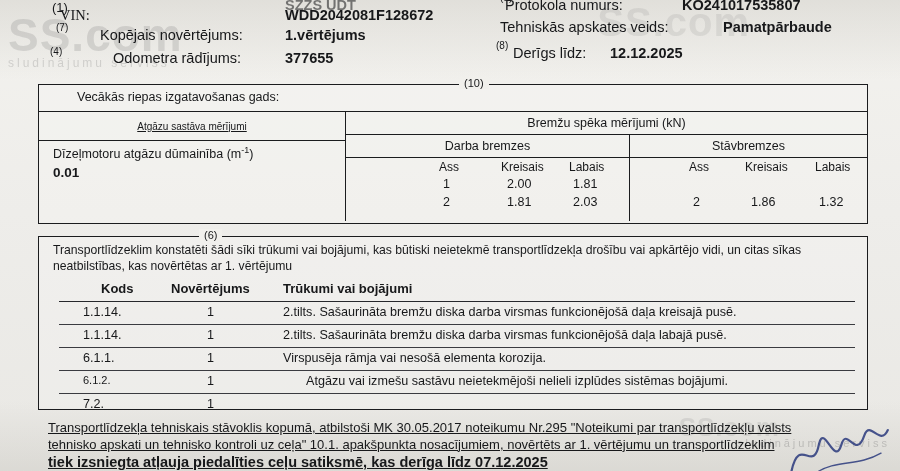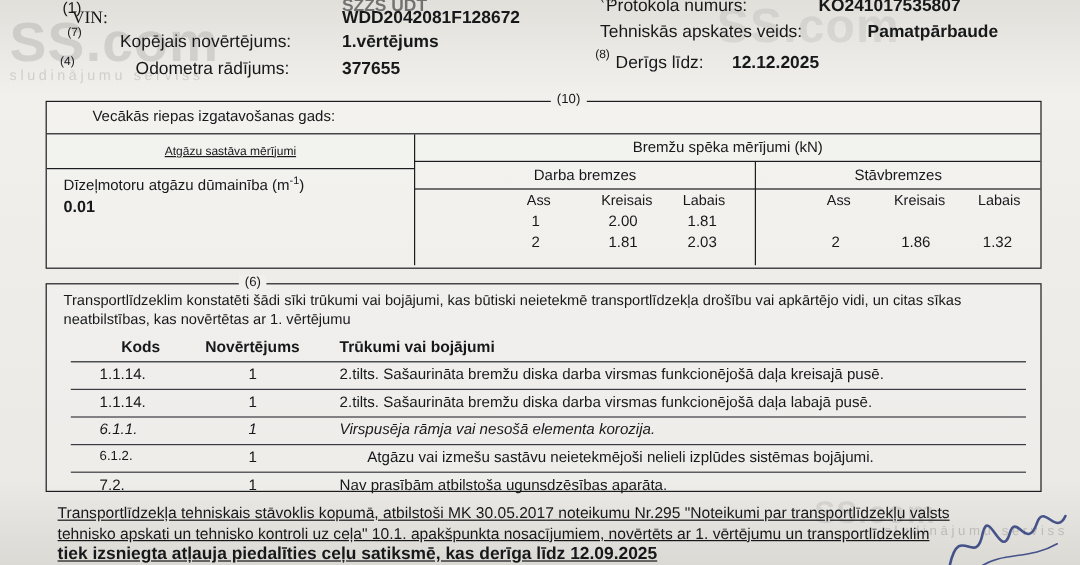--- a/index.html
+++ b/index.html
@@ -200,41 +200,40 @@
       <div style="position:relative;height:22px;border-bottom:1px solid #3a3b40;">
         <div style="position:absolute;left:24px;top:3px;font-size:12.6px;">1.1.14.</div>
         <div style="position:absolute;left:148px;top:3px;font-size:12.6px;">1</div>
         <div style="position:absolute;left:224px;top:3px;font-size:12.6px;">2.tilts. Sašaurināta bremžu diska darba virsmas funkcionējošā daļa kreisajā pusē.</div>
       </div>
       <div style="position:relative;height:22px;border-bottom:1px solid #3a3b40;">
         <div style="position:absolute;left:24px;top:3px;font-size:12.6px;">1.1.14.</div>
         <div style="position:absolute;left:148px;top:3px;font-size:12.6px;">1</div>
         <div style="position:absolute;left:224px;top:3px;font-size:12.6px;">2.tilts. Sašaurināta bremžu diska darba virsmas funkcionējošā daļa labajā pusē.</div>
       </div>
-      <div style="position:relative;height:22px;border-bottom:1px solid #3a3b40;font-style:italic;">
+      <div style="position:relative;height:22px;border-bottom:1px solid #3a3b40;">
         <div style="position:absolute;left:24px;top:3px;font-size:12.6px;">6.1.1.</div>
         <div style="position:absolute;left:148px;top:3px;font-size:12.6px;">1</div>
         <div style="position:absolute;left:224px;top:3px;font-size:12.6px;">Virspusēja rāmja vai nesošā elementa korozija.</div>
       </div>
       <div style="position:relative;height:22px;border-bottom:1px solid #3a3b40;">
         <div style="position:absolute;left:24px;top:3px;font-size:11px;">6.1.2.</div>
         <div style="position:absolute;left:148px;top:3px;font-size:12.6px;">1</div>
         <div style="position:absolute;left:224px;top:3px;font-size:12.6px;margin-left:23px;">Atgāzu vai izmešu sastāvu neietekmējoši nelieli izplūdes sistēmas bojājumi.</div>
       </div>
       <div style="position:relative;height:22px;">
         <div style="position:absolute;left:24px;top:3px;font-size:12.6px;">7.2.</div>
         <div style="position:absolute;left:148px;top:3px;font-size:12.6px;">1</div>
-        <div style="position:absolute;left:224px;top:3px;font-size:12.6px;">Nav prasībām atbilstoša ugunsdzēsības aparāta.</div>
       </div>
     </div>
   </div>
 
   <div class="note">
     <div>Transportlīdzekļa tehniskais stāvoklis kopumā, atbilstoši MK 30.05.2017 noteikumu Nr.295 "Noteikumi par transportlīdzekļu valsts</div>
     <div>tehnisko apskati un tehnisko kontroli uz ceļa" 10.1. apakšpunkta nosacījumiem, novērtēts ar 1. vērtējumu un transportlīdzeklim</div>
-    <div class="big">tiek izsniegta atļauja piedalīties ceļu satiksmē, kas derīga līdz 12.09.2025</div>
+    <div class="big">tiek izsniegta atļauja piedalīties ceļu satiksmē, kas derīga līdz 07.12.2025</div>
   </div>
 
   <svg class="sig" width="110" height="60" viewBox="0 0 110 60" style="position:absolute;right:6px;bottom:-8px;">
     <path d="M5,45 C18,10 26,52 36,22 C44,2 48,48 58,26 C66,8 70,44 82,20 C90,5 96,34 106,18" fill="none" stroke="#2b3a7d" stroke-width="2.2" stroke-linecap="round"></path>
     <path d="M30,50 C50,40 72,50 96,40" fill="none" stroke="#2b3a7d" stroke-width="1.4" stroke-linecap="round"></path>
   </svg>
 </div>
 
 </body></html>

